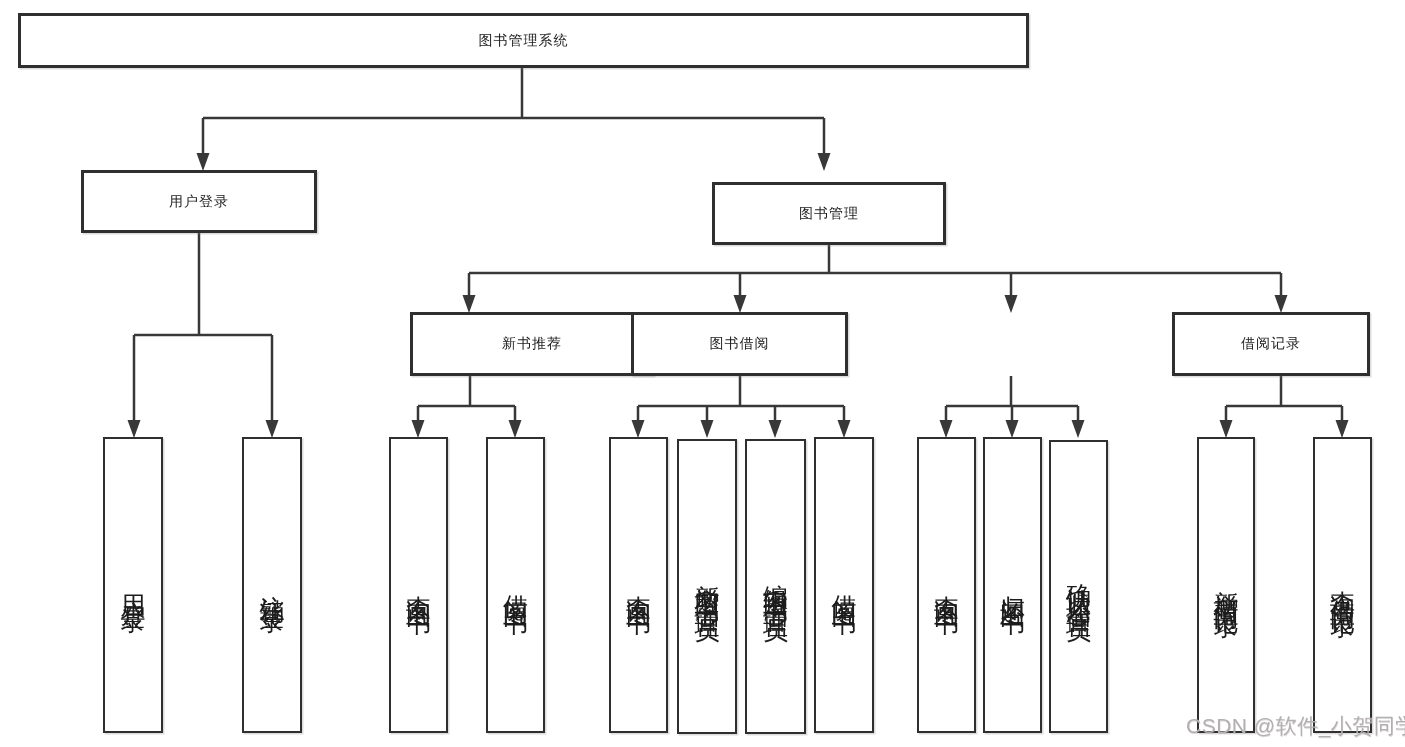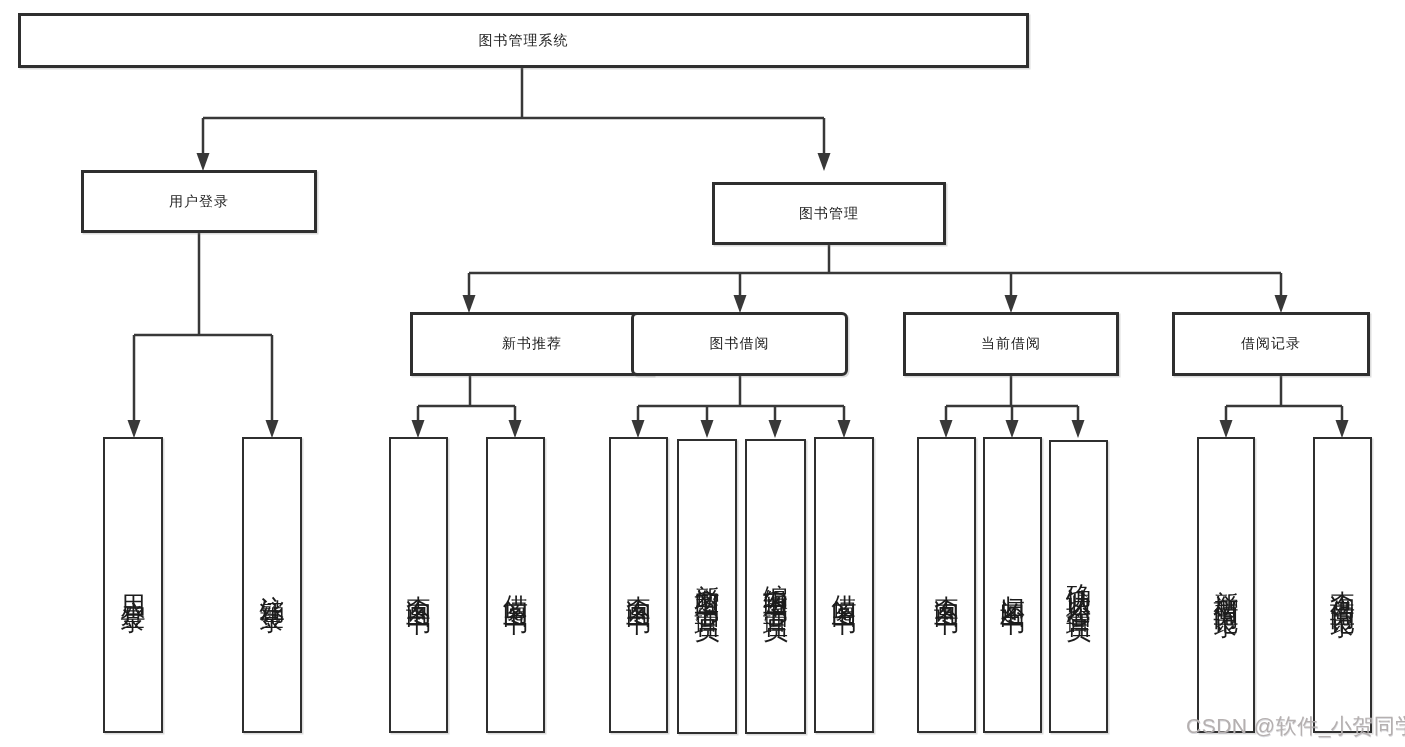--- a/index.html
+++ b/index.html
@@ -108,25 +108,22 @@
   <div class="node h" style="left:81px; top:170px; width:236px; height:63px;">
     <span>用户登录</span>
   </div>
   <div class="node h" style="left:712px; top:182px; width:234px; height:63px;">
     <span>图书管理</span>
   </div>
 
   <div class="node h" style="left:362px; top:312px; width:244px; height:64px;margin-left:48px;">
     <span>新书推荐</span>
   </div>
-  <div class="node h" style="left:631px; top:312px; width:217px; height:64px;border-radius:6px;">
+  <div class="node h" style="left:631px; top:312px; width:217px; height:64px;">
     <span>图书借阅</span>
-  </div>
-  <div class="node h" style="left:903px; top:312px; width:216px; height:64px;">
-    <span>当前借阅</span>
   </div>
   <div class="node h" style="left:1172px; top:312px; width:198px; height:64px;">
     <span>借阅记录</span>
   </div>
 
   <div class="node v" style="left:103px; top:437px; width:60px; height:296px;">
     <span class="vtxt">用户登录</span>
   </div>
   <div class="node v" style="left:242px; top:437px; width:60px; height:296px;">
     <span class="vtxt">注销登录</span>

